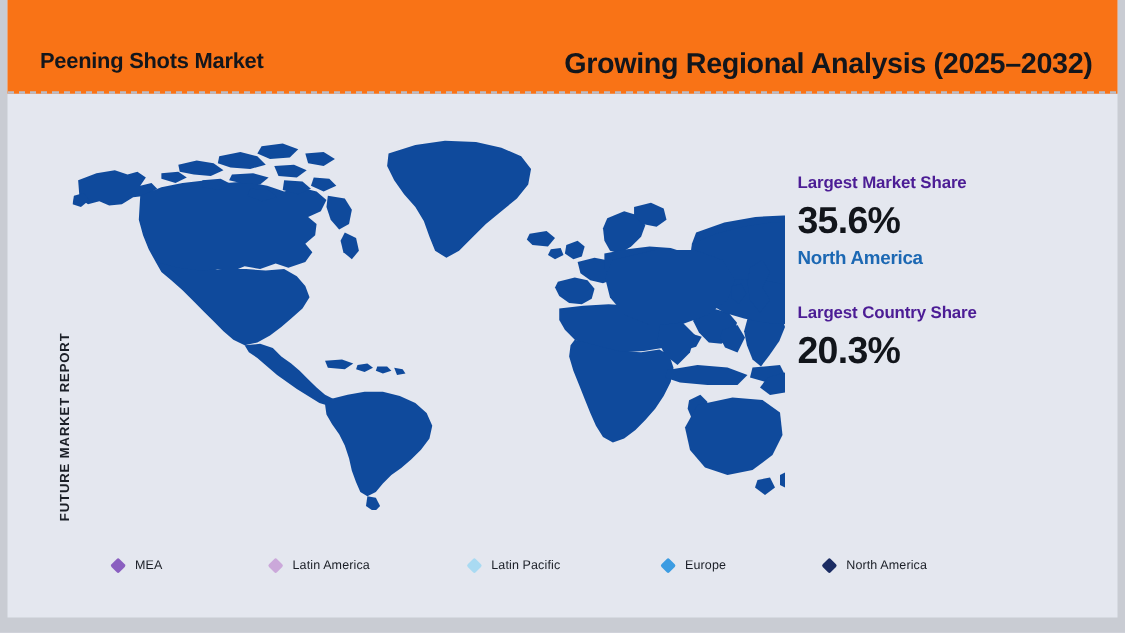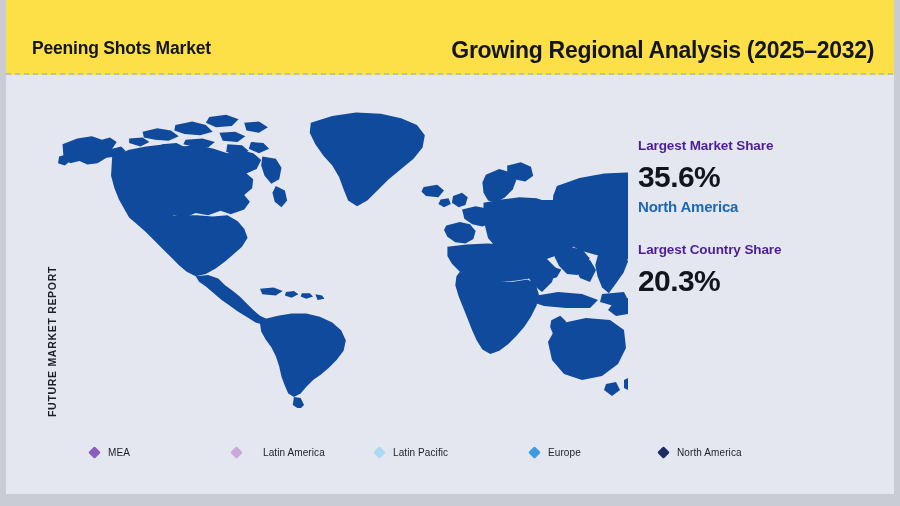--- a/index.html
+++ b/index.html
@@ -13,21 +13,21 @@
     position:absolute;left:0;top:0;width:900px;height:506px;
     background:#c9ccd3;box-sizing:border-box;
   }
   .panel{
     position:absolute;left:6px;top:0px;width:888px;height:494px;
     background:#e4e7ef;box-sizing:border-box;
   }
   
   .header{
     position:absolute;left:0;top:0;width:888px;height:75px;
-    background:#fde047;box-sizing:border-box;
+    background:#f97316;box-sizing:border-box;
   }
   .header:after{
     content:"";position:absolute;left:0;bottom:0;width:100%;height:2px;
     background-image:repeating-linear-gradient(to right,#b9bdc9 0 5px,rgba(0,0,0,0) 5px 9px);
   }
   .title-left{
     position:absolute;left:26px;top:38px;
     font-size:17.5px;font-weight:bold;color:#13161c;letter-spacing:-0.2px;
     white-space:nowrap;
   }
@@ -224,21 +224,21 @@
 
     </div>
 
     <div class="legend">
 
       <div class="legend-item" style="left:0px;">
         <span class="legend-dot" style="background: rgb(138, 95, 192);"></span>
         <span class="legend-text">MEA</span>
       </div>
 
-      <div class="legend-item" style="left:142px;gap:13px;">
+      <div class="legend-item" style="left:126px;">
         <span class="legend-dot" style="background: rgb(203, 168, 218);"></span>
         <span class="legend-text">Latin America</span>
       </div>
 
       <div class="legend-item" style="left:285px;">
         <span class="legend-dot" style="background: rgb(169, 218, 242);"></span>
         <span class="legend-text">Latin Pacific</span>
       </div>
 
       <div class="legend-item" style="left:424px;padding-left:16px;">

